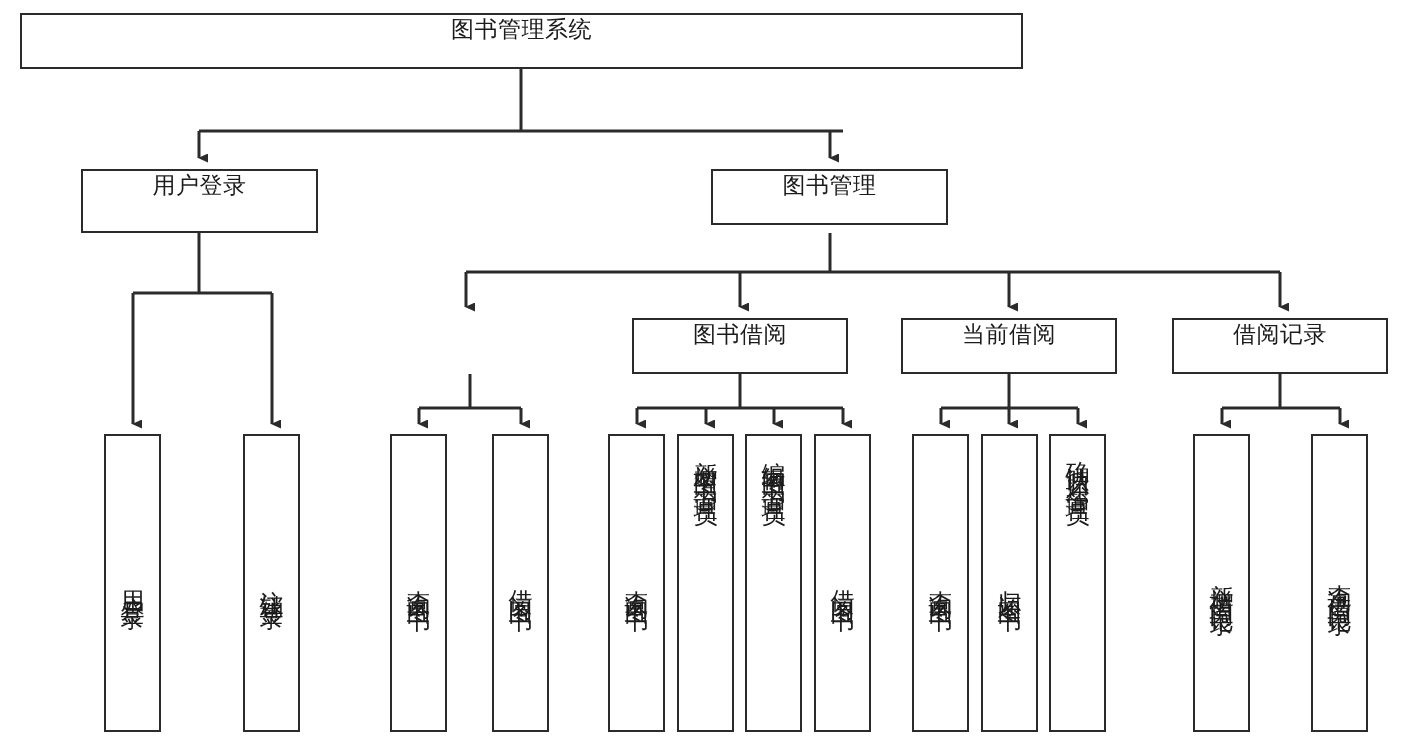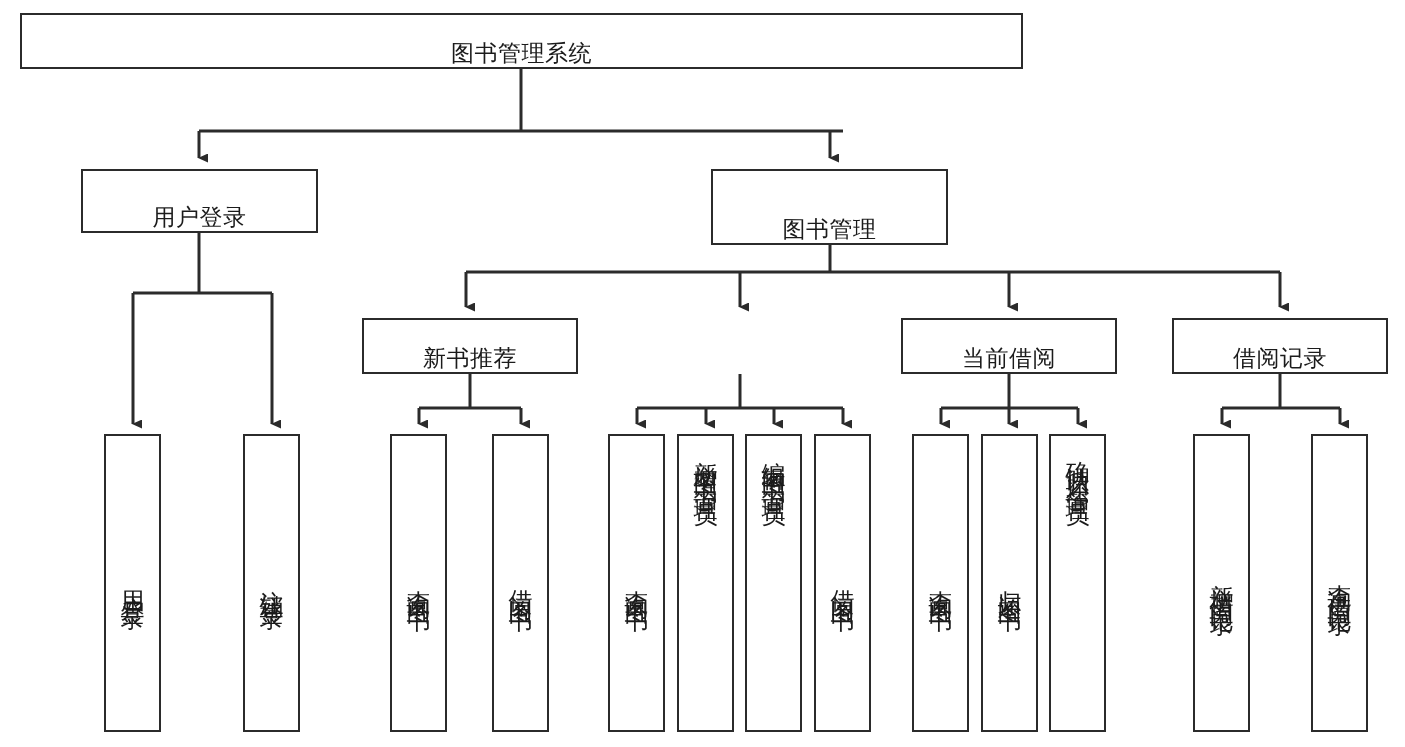--- a/index.html
+++ b/index.html
@@ -25,21 +25,21 @@
     width: 1405px;
     height: 747px;
     pointer-events: none;
   }
   .node {
     position: absolute;
     box-sizing: border-box;
     background: #ffffff;
     border: 2px solid #2b2b2b;
     display: flex;
-    align-items: flex-end;
+    align-items: flex-start;
     justify-content: center;
     color: #1b1b1b;
     z-index: 2;
   }
   .node .label {
     display: block;
     text-align: center;
     line-height: 1.22;
     white-space: pre;
   }
@@ -132,26 +132,26 @@
     </g>
   </svg>
 
   <div class="node horiz root" style="left:20px; top:13px; width:1003px; height:56px;">
     <span class="label">图书管理系统</span>
   </div>
 
   <div class="node horiz" style="left:81px; top:169px; width:237px; height:64px;">
     <span class="label">用户登录</span>
   </div>
-  <div class="node horiz" style="left:711px; top:169px; width:237px; height:76px;">
+  <div class="node horiz" style="left:711px; top:169px; width:237px; height:56px;">
     <span class="label">图书管理</span>
   </div>
 
-  <div class="node horiz" style="left:362px; top:318px; width:216px; height:56px;">
-    <span class="label">新书推荐</span>
+  <div class="node horiz" style="left:632px; top:318px; width:216px; height:56px;">
+    <span class="label">图书借阅</span>
   </div>
   <div class="node horiz" style="left:1172px; top:318px; width:216px; height:56px;">
     <span class="label">借阅记录</span>
   </div>
   <div class="node horiz" style="left:901px; top:318px; width:216px; height:56px;">
     <span class="label">当前借阅</span>
   </div>
 
   <div class="node vert centered" style="left:104px; top:434px; width:57px; height:298px;">
     <span class="label">用户登录</span>

